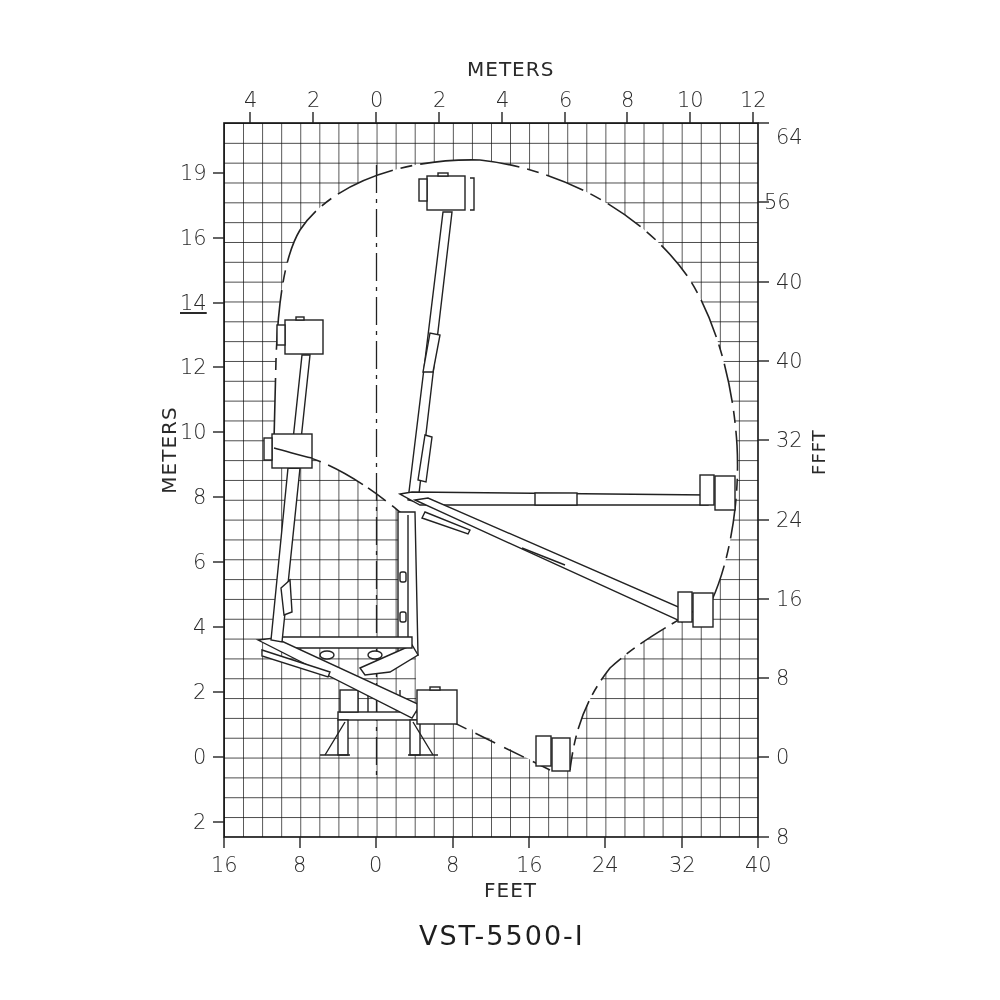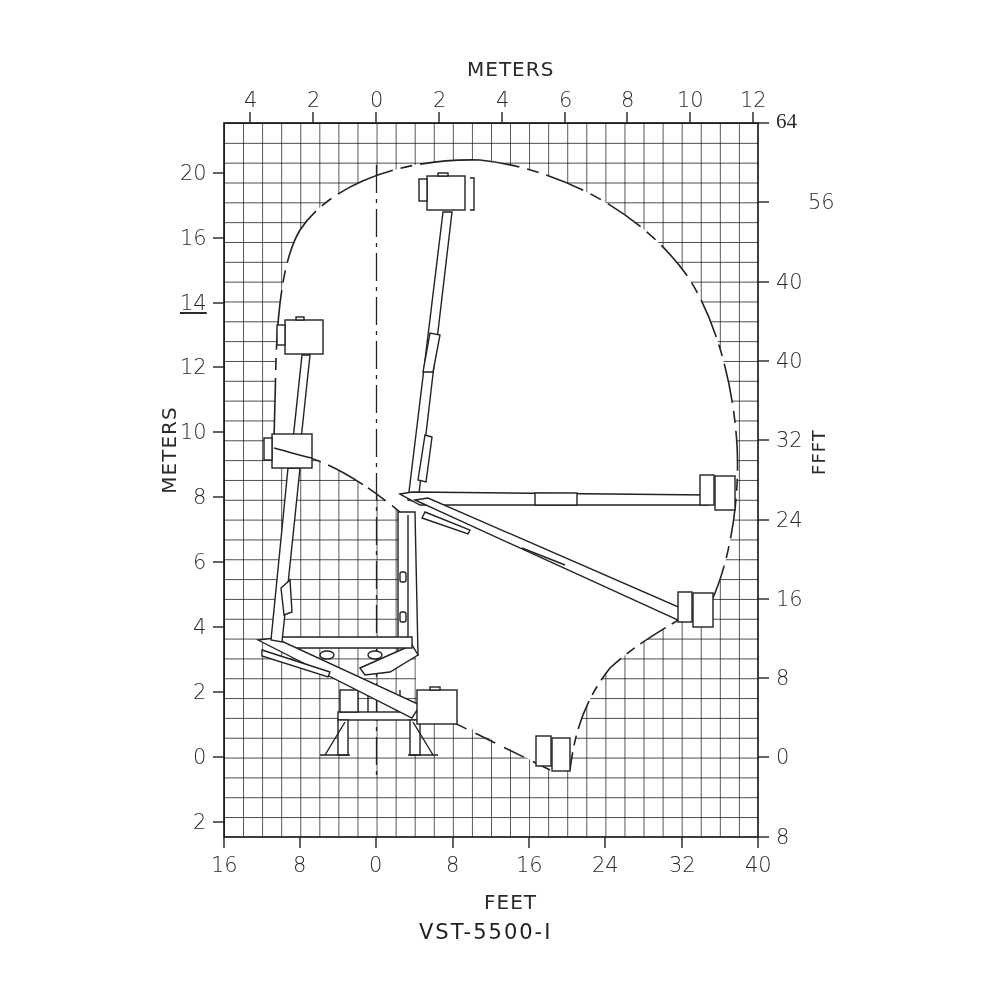--- a/index.html
+++ b/index.html
@@ -1,20 +1,20 @@
 <!DOCTYPE html>
 <html><head>
 <meta charset="utf-8">
 <style>
   html, body { margin:0; padding:0; background:#ffffff; }
   body { width:1000px; height:1000px; position:relative; overflow:hidden;
          font-family:"DejaVu Sans", sans-serif; color:#222; }
   .lbl { position:absolute; font-size:21px; color:#2a2a2a; line-height:1; font-weight:300; }
   .axis-title { position:absolute; font-size:20px; color:#2a2a2a; letter-spacing:1px; line-height:1; }
-  .model { position:absolute; font-size:21px; color:#1e1e1e; letter-spacing:2px; line-height:1; }
+  .model { position:absolute; font-size:27px; color:#1e1e1e; letter-spacing:2px; line-height:1; }
   svg { position:absolute; left:0; top:0; }
 </style>
 </head>
 <body>
 
 <svg width="1000" height="1000" viewBox="0 0 1000 1000">
   <defs>
     <pattern id="grid" x="224" y="123" width="19.07" height="19.83" patternUnits="userSpaceOnUse">
       <path d="M0 0 V19.83 M0 0 H19.07" stroke="#111" stroke-width="1.4" fill="none"></path>
     </pattern>
@@ -178,47 +178,47 @@
 <div class="lbl" style="left:307px; top:90px;">2</div>
 <div class="lbl" style="left:370px; top:90px;">0</div>
 <div class="lbl" style="left:433px; top:90px;">2</div>
 <div class="lbl" style="left:496px; top:90px;">4</div>
 <div class="lbl" style="left:559px; top:90px;">6</div>
 <div class="lbl" style="left:621px; top:90px;">8</div>
 <div class="lbl" style="left:677px; top:90px;">10</div>
 <div class="lbl" style="left:740px; top:90px;">12</div>
 
 <div class="axis-title" style="left:125px; top:440px; transform:rotate(-90deg); transform-origin:center;">METERS</div>
-<div class="lbl" style="left:180px; top:163px;">20</div>
+<div class="lbl" style="left:180px; top:163px;">19</div>
 <div class="lbl" style="left:180px; top:228px;">16</div>
 <div class="lbl" style="left:180px; top:293px;text-decoration:underline;">14</div>
 <div class="lbl" style="left:180px; top:357px;">12</div>
 <div class="lbl" style="left:180px; top:422px;">10</div>
 <div class="lbl" style="left:193px; top:487px;">8</div>
 <div class="lbl" style="left:193px; top:552px;">6</div>
 <div class="lbl" style="left:193px; top:617px;">4</div>
 <div class="lbl" style="left:193px; top:682px;">2</div>
 <div class="lbl" style="left:193px; top:747px;">0</div>
 <div class="lbl" style="left:193px; top:812px;">2</div>
 
-<div class="lbl" style="left:776px; top:111px;font-family:Liberation Serif, serif;">64</div>
-<div class="lbl" style="left:808px; top:192px;">56</div>
+<div class="lbl" style="left:776px; top:127px;">64</div>
+<div class="lbl" style="left:764px; top:192px;">56</div>
 <div class="lbl" style="left:776px; top:272px;">40</div>
 <div class="lbl" style="left:776px; top:351px;">40</div>
 <div class="lbl" style="left:776px; top:430px;">32</div>
 <div class="lbl" style="left:776px; top:510px;">24</div>
 <div class="lbl" style="left:776px; top:589px;">16</div>
 <div class="lbl" style="left:776px; top:668px;">8</div>
 <div class="lbl" style="left:776px; top:747px;">0</div>
 <div class="lbl" style="left:776px; top:827px;">8</div>
 <div class="axis-title" style="left:796px; top:443px; font-size:18px; transform:rotate(-90deg); transform-origin:center;">FFFT</div>
 
 <div class="lbl" style="left:211px; top:855px;">16</div>
 <div class="lbl" style="left:293px; top:855px;">8</div>
 <div class="lbl" style="left:369px; top:855px;">0</div>
 <div class="lbl" style="left:446px; top:855px;">8</div>
 <div class="lbl" style="left:516px; top:855px;">16</div>
 <div class="lbl" style="left:592px; top:855px;">24</div>
 <div class="lbl" style="left:669px; top:855px;">32</div>
 <div class="lbl" style="left:745px; top:855px;">40</div>
-<div class="axis-title" style="left:484px; top:880px;margin-top:12px;">FEET</div>
+<div class="axis-title" style="left:484px; top:880px;">FEET</div>
 
 <div class="model" style="left:419px; top:922px;">VST-5500-I</div>
 
 </body></html>

